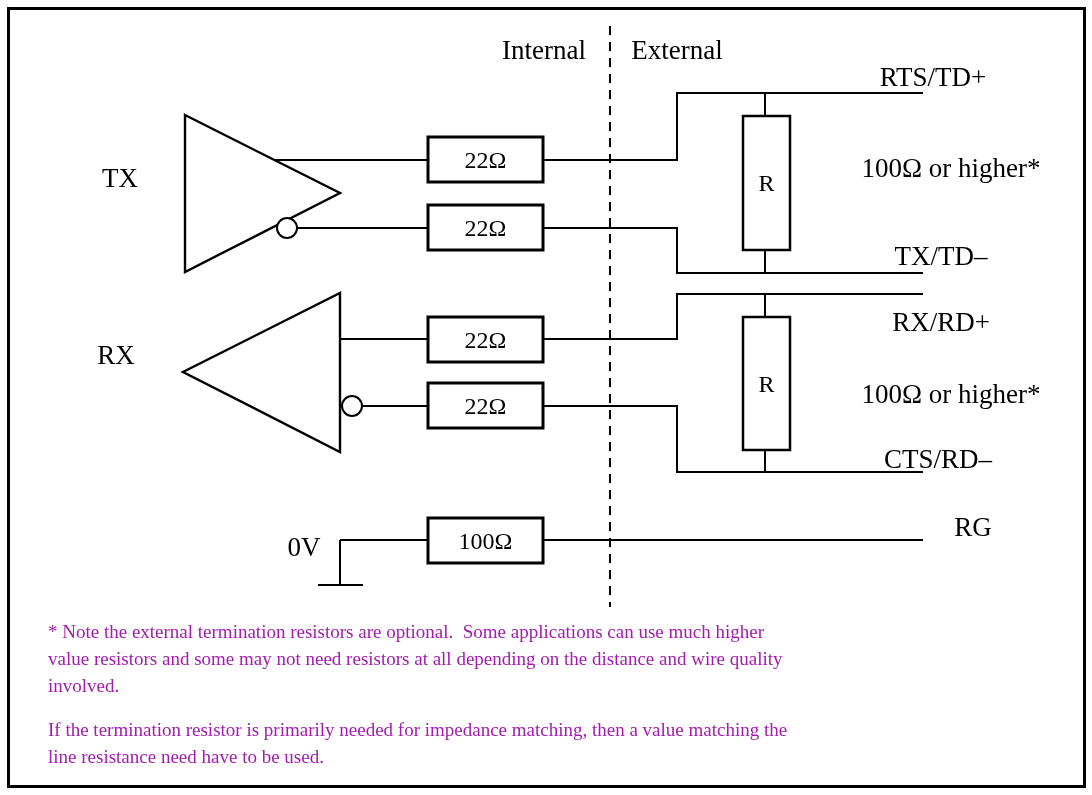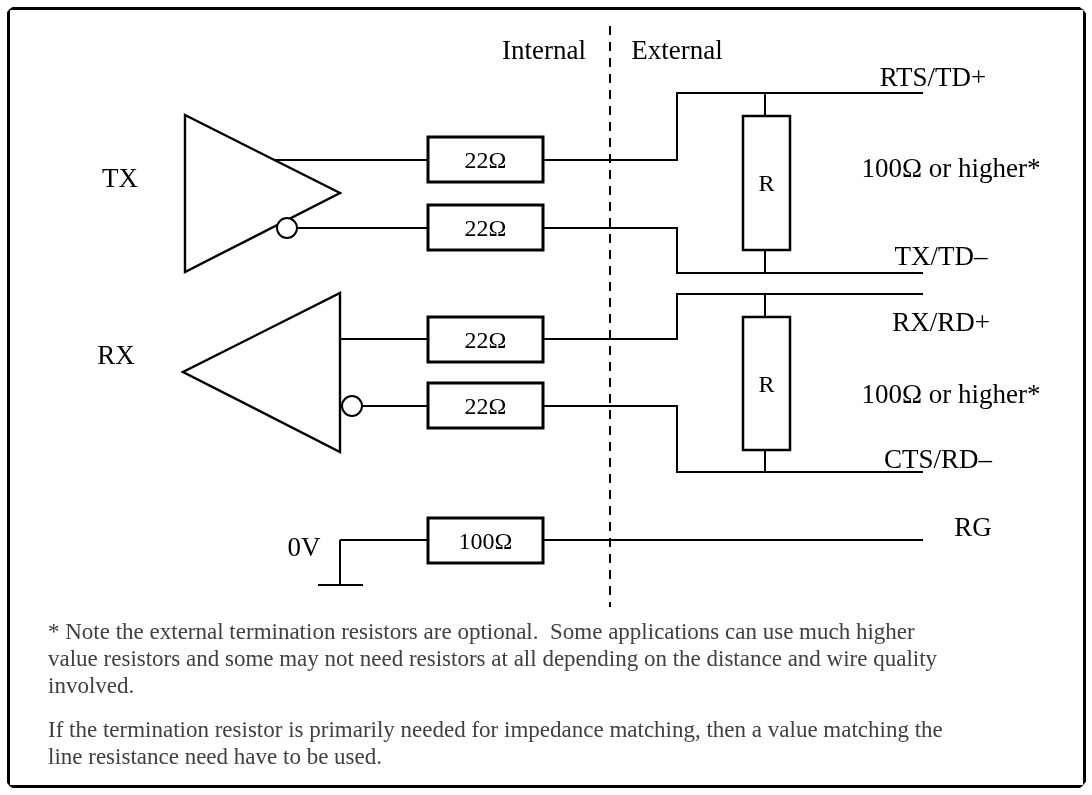--- a/index.html
+++ b/index.html
@@ -1,40 +1,39 @@
 <!DOCTYPE html>
 <html><head>
 <meta charset="utf-8">
 <style>
   html,body{margin:0;padding:0;background:#fff;}
   #stage{
     position:relative;
     width:1092px;height:795px;
     background:#ffffff;
     font-family:"Liberation Serif", serif;
-    color:#404040;
+    color:#a21caf;
     overflow:hidden;
-    border-radius:32px;
   }
   #circuit-svg{position:absolute;left:0;top:0;}
   .wire{stroke:#000;stroke-width:2;fill:none;}
   .box{stroke:#000;stroke-width:3;fill:#fff;}
   .rbox{stroke:#000;stroke-width:2.5;fill:#fff;}
   .tri{stroke:#000;stroke-width:2.4;fill:none;stroke-linejoin:miter;}
   .bubble{stroke:#000;stroke-width:2;fill:#fff;}
   .divider{stroke:#000;stroke-width:2;stroke-dasharray:9 7;fill:none;}
   .border-rect{stroke:#000;stroke-width:3;fill:none;}
   text{fill:#000;font-family:"Liberation Serif", serif;}
   .lbl-big{font-size:27px;}
   .lbl-box{font-size:24px;}
   .note{
     position:absolute;
     left:48px;
     width:1034px;
-    font-size:23px;
+    font-size:19px;
     line-height:27px;
     white-space:pre-line;
   }
   .note-1{top:618px;}
   .note-2{top:716px;}
 </style>
 </head>
 <body>
 
 <div id="stage">

